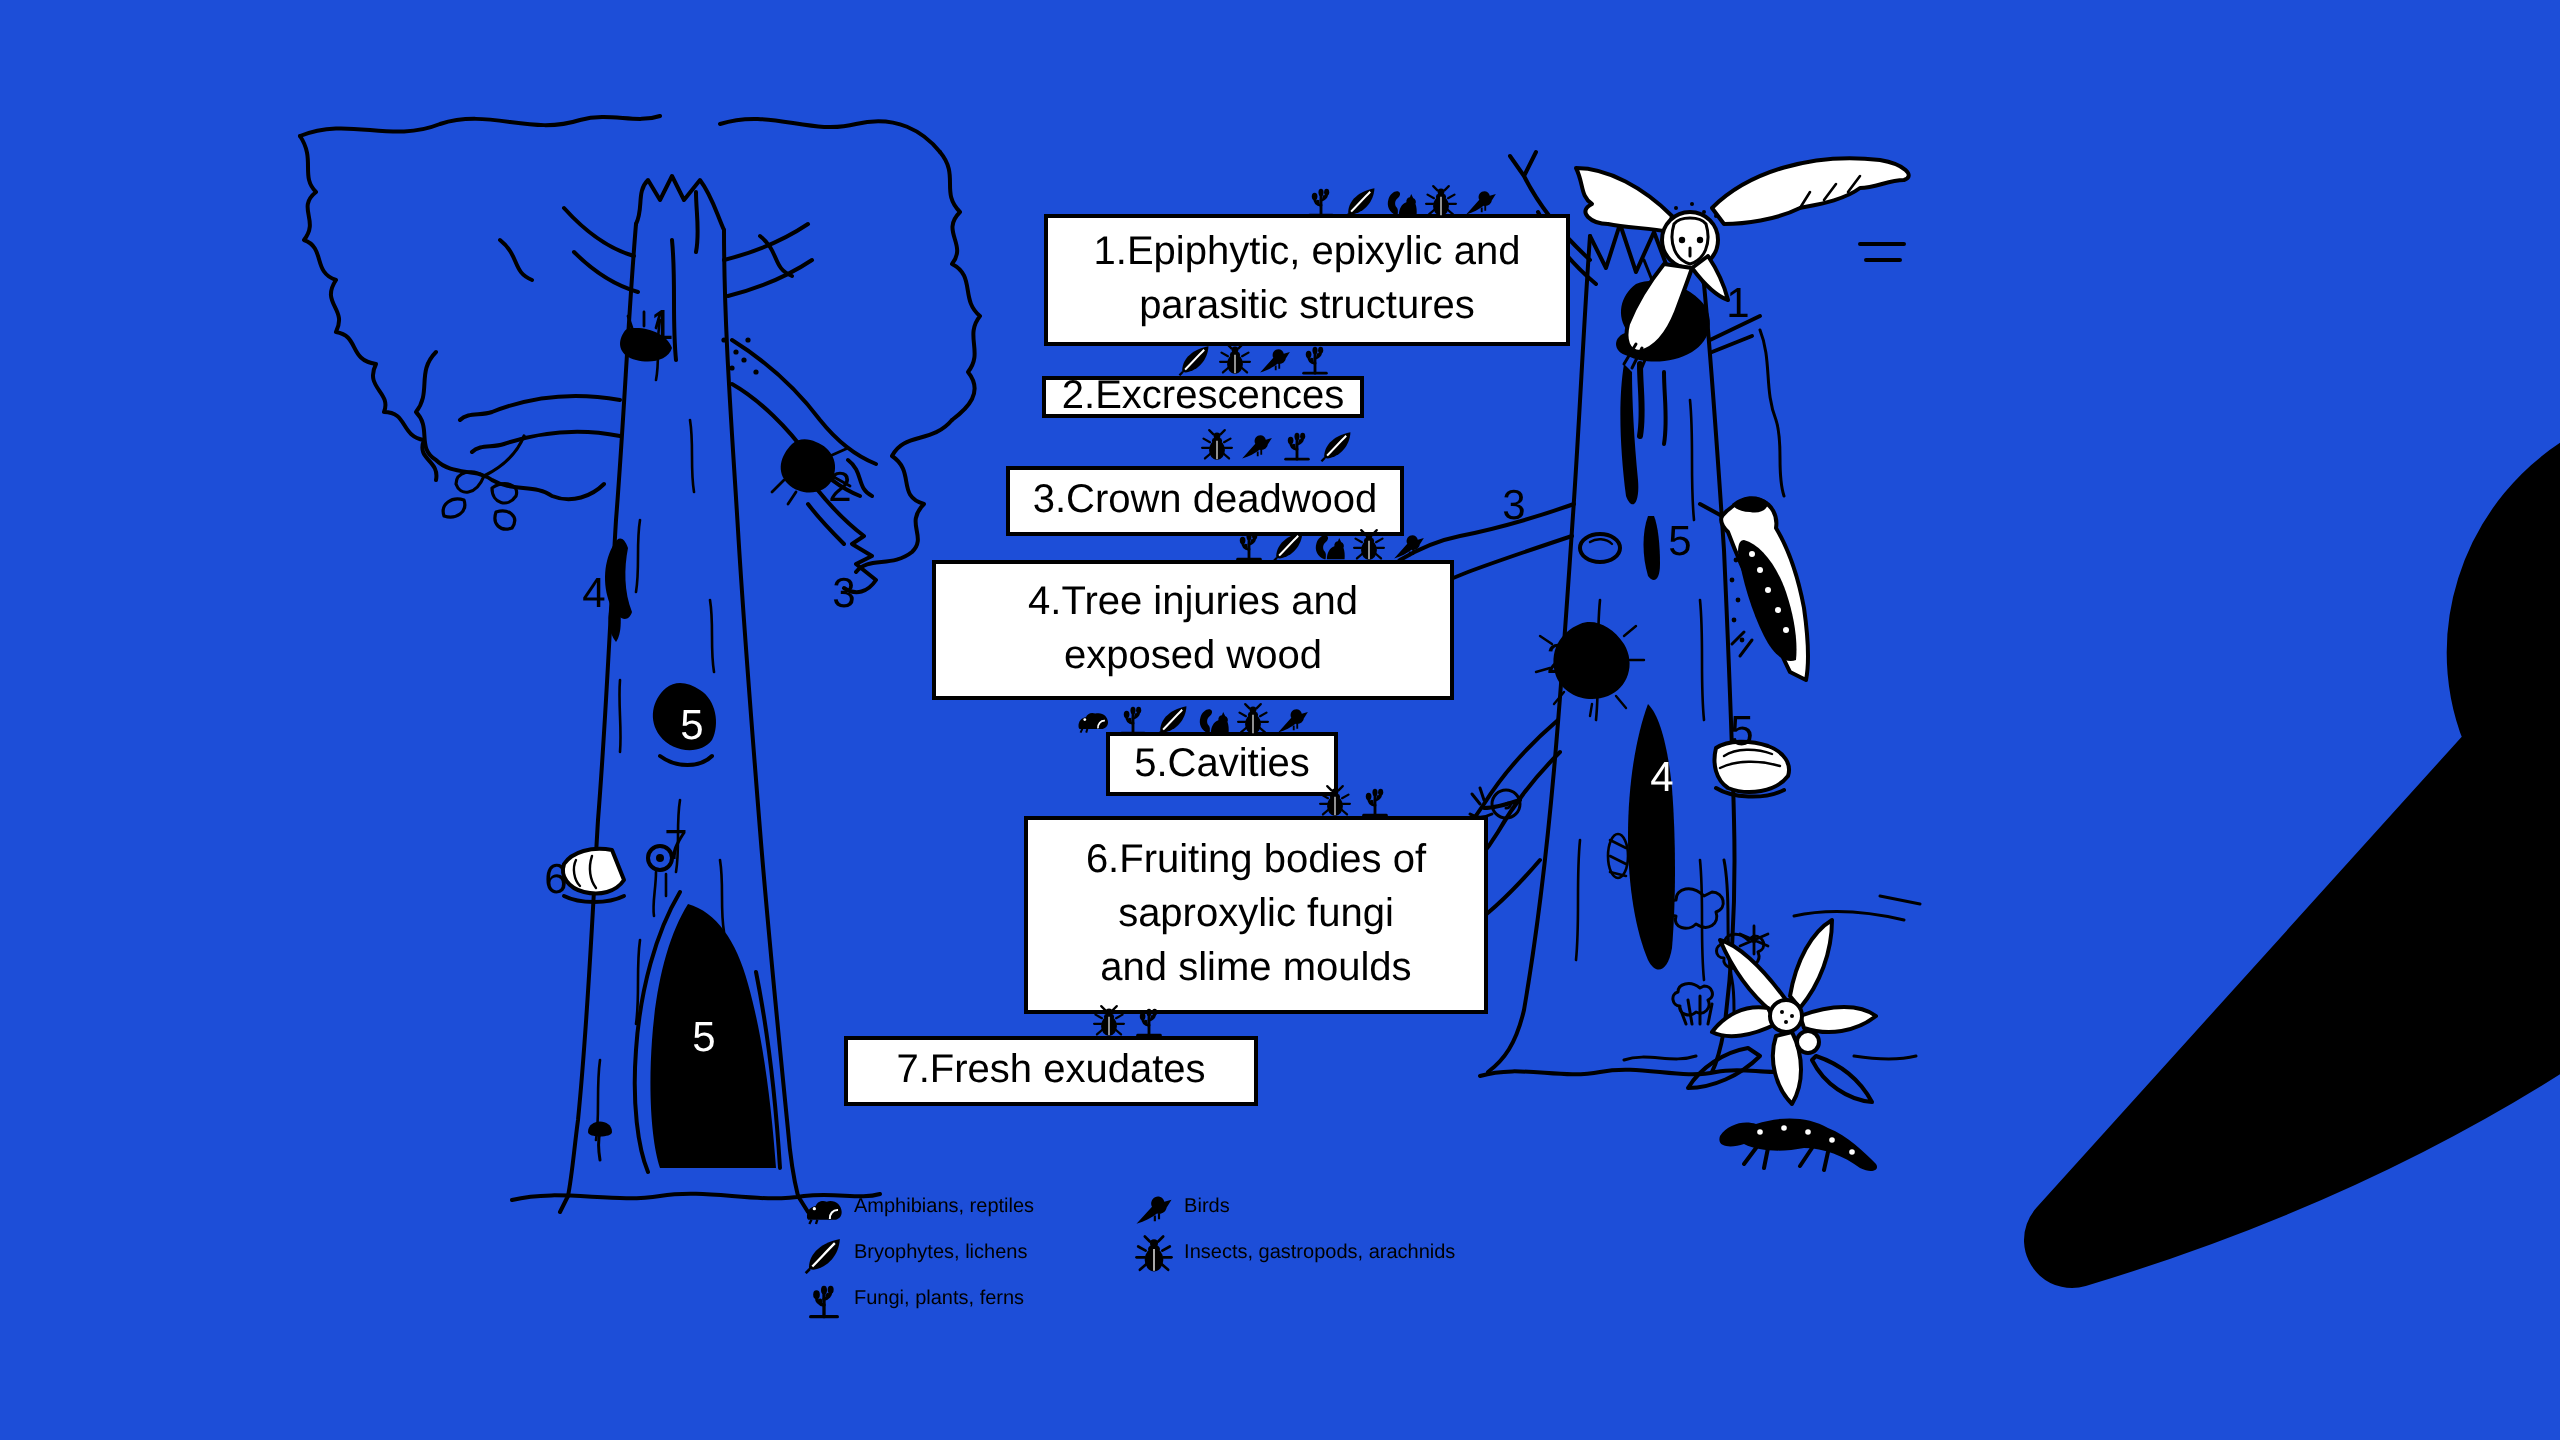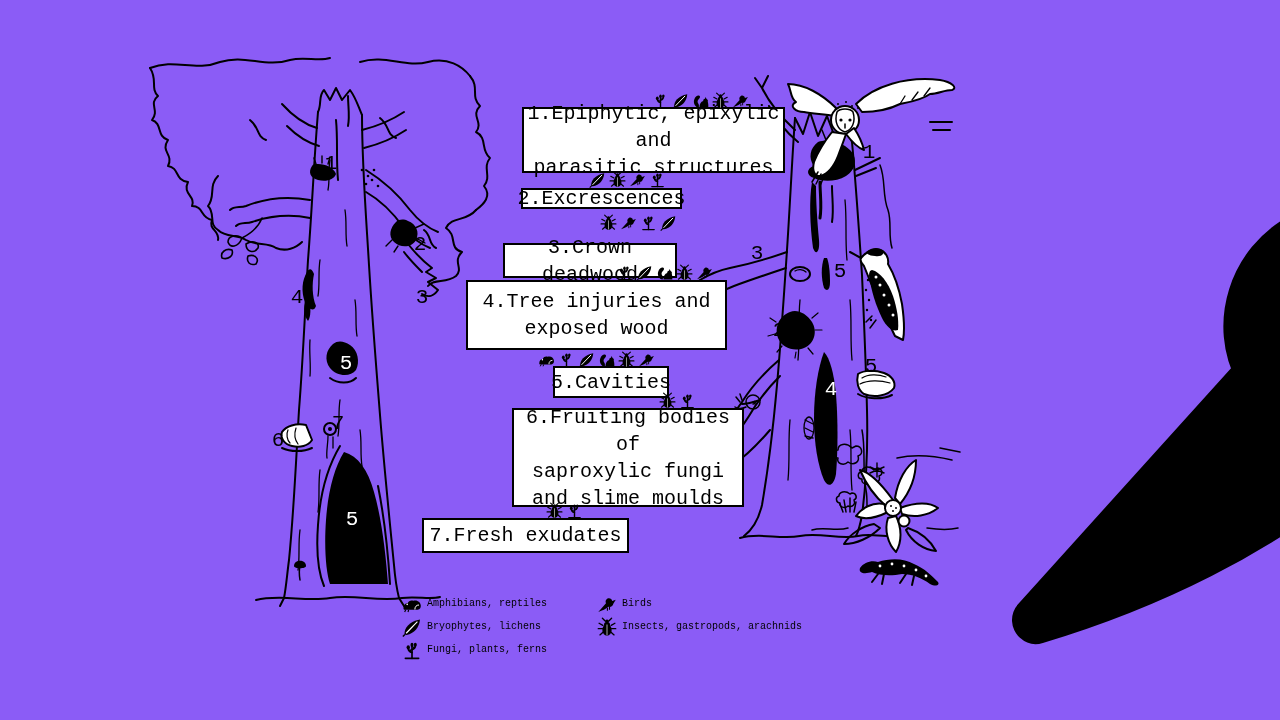--- a/index.html
+++ b/index.html
@@ -1,24 +1,24 @@
 <!DOCTYPE html>
 <html><head>
 <meta charset="utf-8">
 <style>
   html,body{margin:0;padding:0;background:#fff;}
-  .canvas{position:relative;width:1280px;height:720px;background:#8b5cf6;overflow:hidden;
-          font-family:Liberation Mono, monospace;color:#000;}
+  .canvas{position:relative;width:1280px;height:720px;background:#1d4ed8;overflow:hidden;
+          font-family:Liberation Sans, sans-serif;color:#000;}
   .scene{position:absolute;left:0;top:0;width:1280px;height:720px;}
   .lbox{position:absolute;border:2px solid #000;background:#fff;box-sizing:border-box;
         display:flex;align-items:center;justify-content:center;text-align:center;
         white-space:pre-line;font-size:20px;line-height:1.35;}
   .b1{left:522px;top:107px;width:263px;height:66px;}
   .b2{left:521px;top:188px;width:161px;height:21px;}
-  .b3{left:503px;top:243px;width:174px;height:35px;}
+  .b3{left:503px;top:233px;width:199px;height:35px;}
   .b4{left:466px;top:280px;width:261px;height:70px;}
   .b5{left:553px;top:366px;width:116px;height:32px;text-align:center;}
   .b6{left:512px;top:408px;width:232px;height:99px;}
   .b7{left:422px;top:518px;width:207px;height:35px;}
   .icon-row{position:absolute;display:flex;gap:3px;align-items:flex-end;height:17px;}
   .ir1{left:652px;top:92px;}
   .ir2{left:589px;top:171px;}
   .ir3{left:600px;top:214px;}
   .ir4{left:616px;top:264px;}
   .ir5{left:538px;top:351px;}

